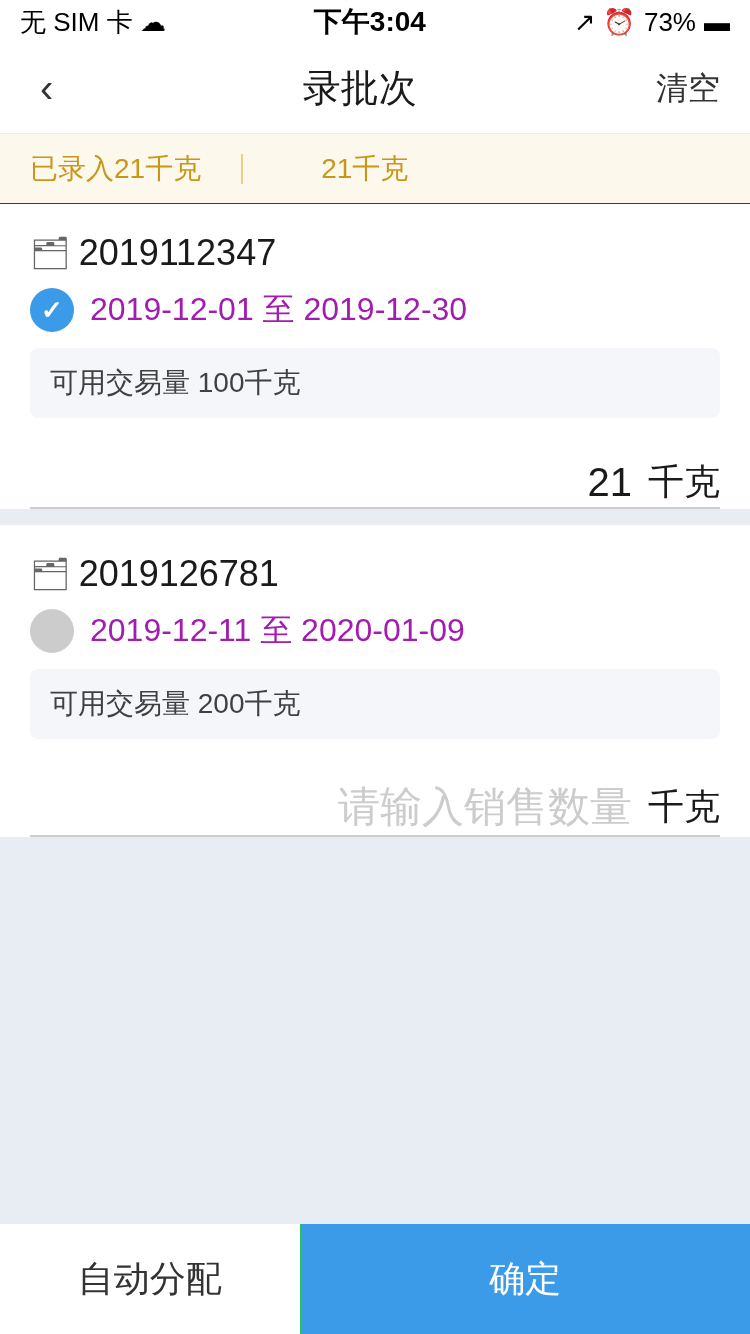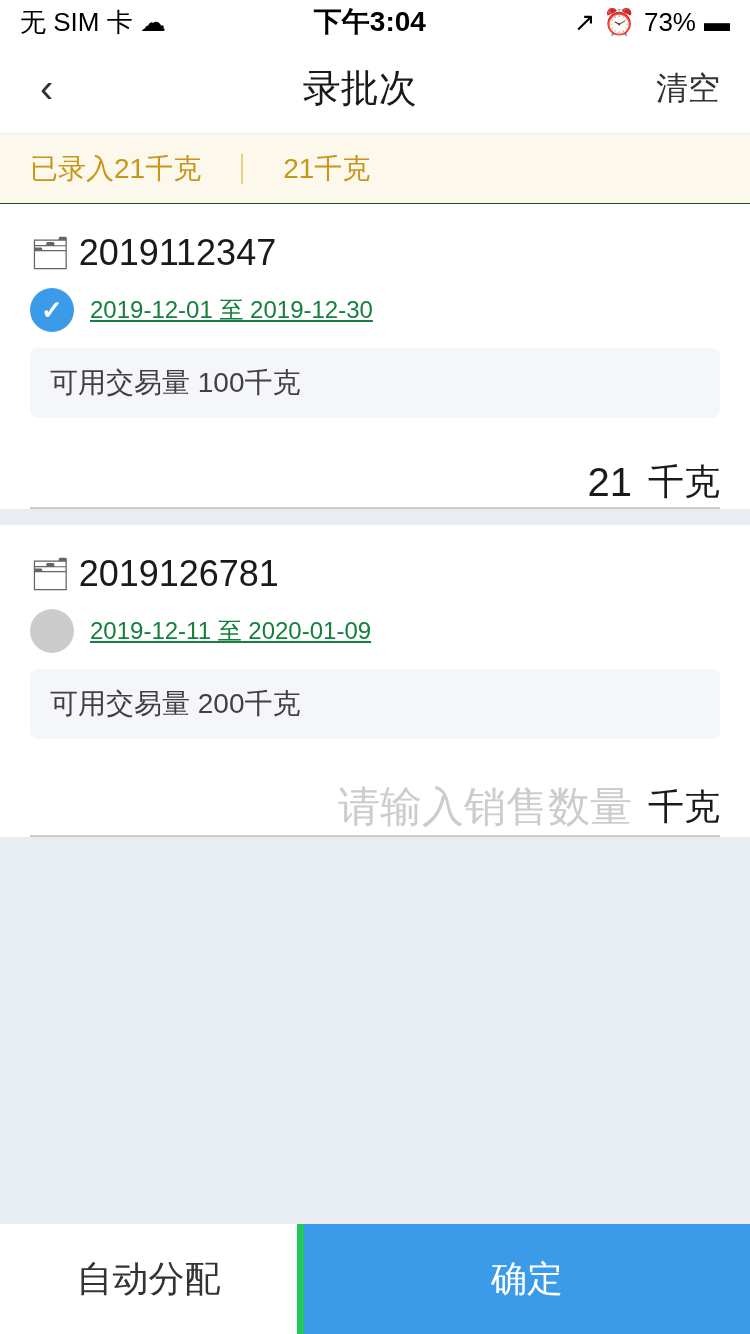--- a/index.html
+++ b/index.html
@@ -86,20 +86,21 @@
       color: #c8971a;
     }
     .info-banner-divider {
       width: 2px;
       height: 30px;
       background: #e8d08a;
     }
     .info-banner-amount {
       font-size: 28px;
       color: #c8971a;
+      margin-left: 38px;
     }
 
     
     .batch-card {
       background: #fff;
       margin-bottom: 0;
     }
     .batch-card-inner {
       padding: 28px 30px 20px 30px;
     }
@@ -138,23 +139,22 @@
     }
     .batch-checkbox.unchecked {
       background: #ccc;
     }
     .checkmark {
       color: #fff;
       font-size: 26px;
       font-weight: bold;
     }
     .batch-date-text {
-      font-size: 24px;
-      color: #15803d;
-      text-decoration: underline;
+      font-size: 32px;
+      color: #a21caf;
     }
     .batch-avail-box {
       background: #f5f6fa;
       border-radius: 8px;
       padding: 16px 20px;
       font-size: 28px;
       color: #404040;
       margin-bottom: 0;
     }
     .batch-quantity-row {
@@ -216,21 +216,21 @@
       flex: 1;
       height: 100%;
       display: flex;
       align-items: center;
       justify-content: center;
       font-size: 36px;
       color: #333;
       background: #fff;
       border: none;
       cursor: pointer;
-      border-right: 7px solid #22c55e;
+      border-right: 1px solid #22c55e;
     }
     .btn-confirm {
       flex: 1.5;
       height: 100%;
       display: flex;
       align-items: center;
       justify-content: center;
       font-size: 36px;
       color: #fff;
       background: #3b9be8;

